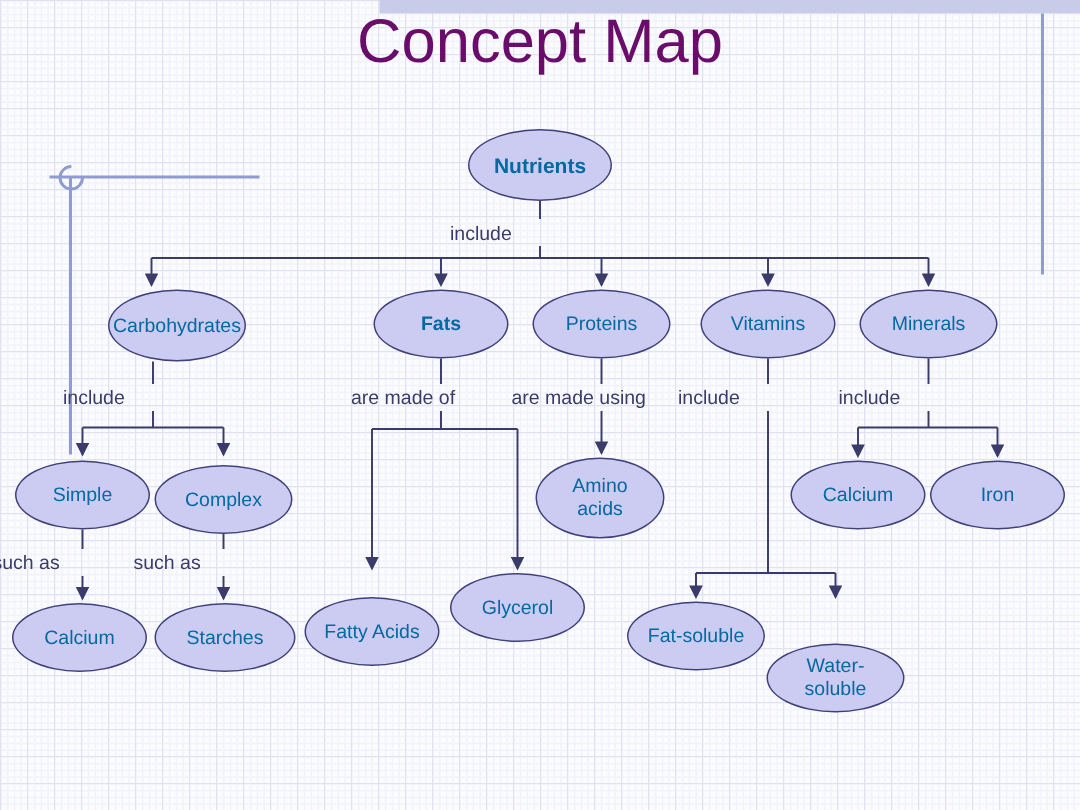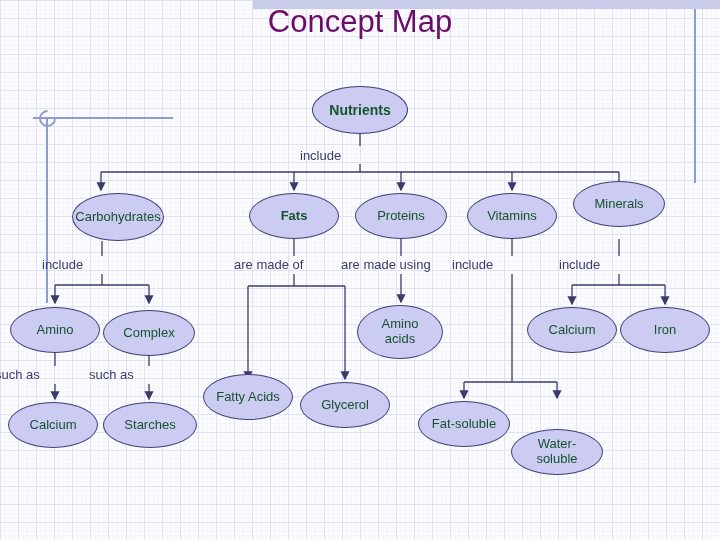--- a/index.html
+++ b/index.html
@@ -10,41 +10,41 @@
     background-image:
       linear-gradient(to right, #dfe2f2 1px, transparent 1px),
       linear-gradient(to bottom, #dfe2f2 1px, transparent 1px),
       linear-gradient(to right, #f3f4fb 1px, transparent 1px),
       linear-gradient(to bottom, #f3f4fb 1px, transparent 1px);
     background-size: 18px 18px, 18px 18px, 4.5px 4.5px, 4.5px 4.5px;
   }
   .title {
     position:absolute; top:4px; left:0; width:100%;
     margin:0; text-align:center;
-    font-size:31px; font-weight:400; color:#6a0c6a;
+    font-size:41px; font-weight:400; color:#6a0c6a;
   }
   
   .topband { position:absolute; left:253px; top:0; width:467px; height:9px; background:#c9cce9; }
   .vline-right { position:absolute; left:694px; top:9px; width:2px; height:174px; background:#8f9cd1; }
   .hline-left { position:absolute; left:33px; top:117px; width:140px; height:2px; background:#8f9cd1; }
   .vline-left { position:absolute; left:46px; top:118px; width:2px; height:185px; background:#8f9cd1; }
   .decor-circle {
     position:absolute; left:39px; top:110px; width:13px; height:13px;
     border:2px solid #8f9cd1; border-radius:50%;
     border-top-color:transparent; transform:rotate(45deg);
   }
   
   svg.wires { position:absolute; left:0; top:0; width:720px; height:540px; pointer-events:none; }
   svg.wires line { stroke:#3b3b6b; stroke-width:1.3; }
   
   .node {
     position:absolute; box-sizing:border-box;
     background:#ccccf2; border:1.5px solid #40407a; border-radius:50%;
     display:flex; align-items:center; justify-content:center;
-    color:#14532d; font-size:13px; line-height:1.15; text-align:center;
+    color:#0369a1; font-size:13px; line-height:1.15; text-align:center;
   }
   .node.root { font-weight:bold; font-size:14px; }
   .node span { display:block; }
   .node.wrap span { max-width:58px; }
   
   .elabel {
     position:absolute; width:120px; text-align:left;
     font-size:13px; color:#3b3b6b;
   }
 </style>
@@ -118,36 +118,36 @@
     </div>
   <div class="node" style="left:249px; top:193px; width:90px; height:46px;font-weight:bold;">
       <span>Fats</span>
     </div>
   <div class="node" style="left:355px; top:193px; width:92px; height:46px;">
       <span>Proteins</span>
     </div>
   <div class="node" style="left:467px; top:193px; width:90px; height:46px;">
       <span>Vitamins</span>
     </div>
-  <div class="node" style="left:573px; top:181px; width:92px; height:46px;">
+  <div class="node" style="left:573px; top:193px; width:92px; height:46px;">
       <span>Minerals</span>
     </div>
   <div class="node" style="left:10px; top:307px; width:90px; height:46px;">
-      <span>Amino</span>
+      <span>Simple</span>
     </div>
   <div class="node" style="left:103px; top:310px; width:92px; height:46px;">
       <span>Complex</span>
     </div>
   <div class="node" style="left:8px; top:402px; width:90px; height:46px;">
       <span>Calcium</span>
     </div>
   <div class="node" style="left:103px; top:402px; width:94px; height:46px;">
       <span>Starches</span>
     </div>
-  <div class="node" style="left:203px; top:374px; width:90px; height:46px;">
+  <div class="node" style="left:203px; top:398px; width:90px; height:46px;">
       <span>Fatty Acids</span>
     </div>
   <div class="node" style="left:300px; top:382px; width:90px; height:46px;">
       <span>Glycerol</span>
     </div>
   <div class="node" style="left:418px; top:401px; width:92px; height:46px;">
       <span>Fat-soluble</span>
     </div>
   <div class="node wrap" style="left:357px; top:305px; width:86px; height:54px;">
       <span>Amino acids</span>

